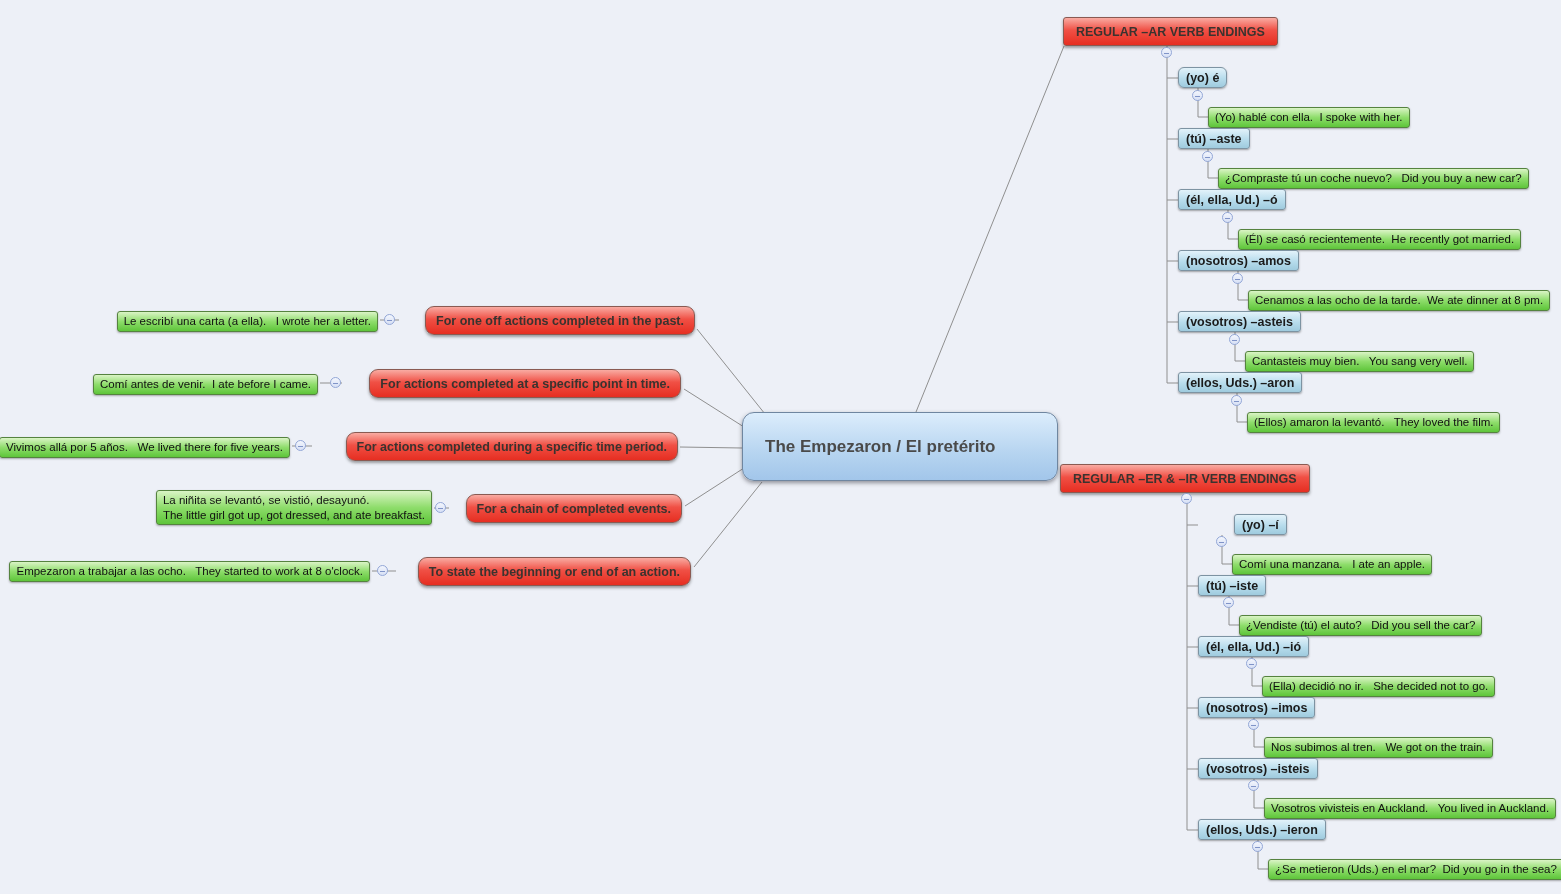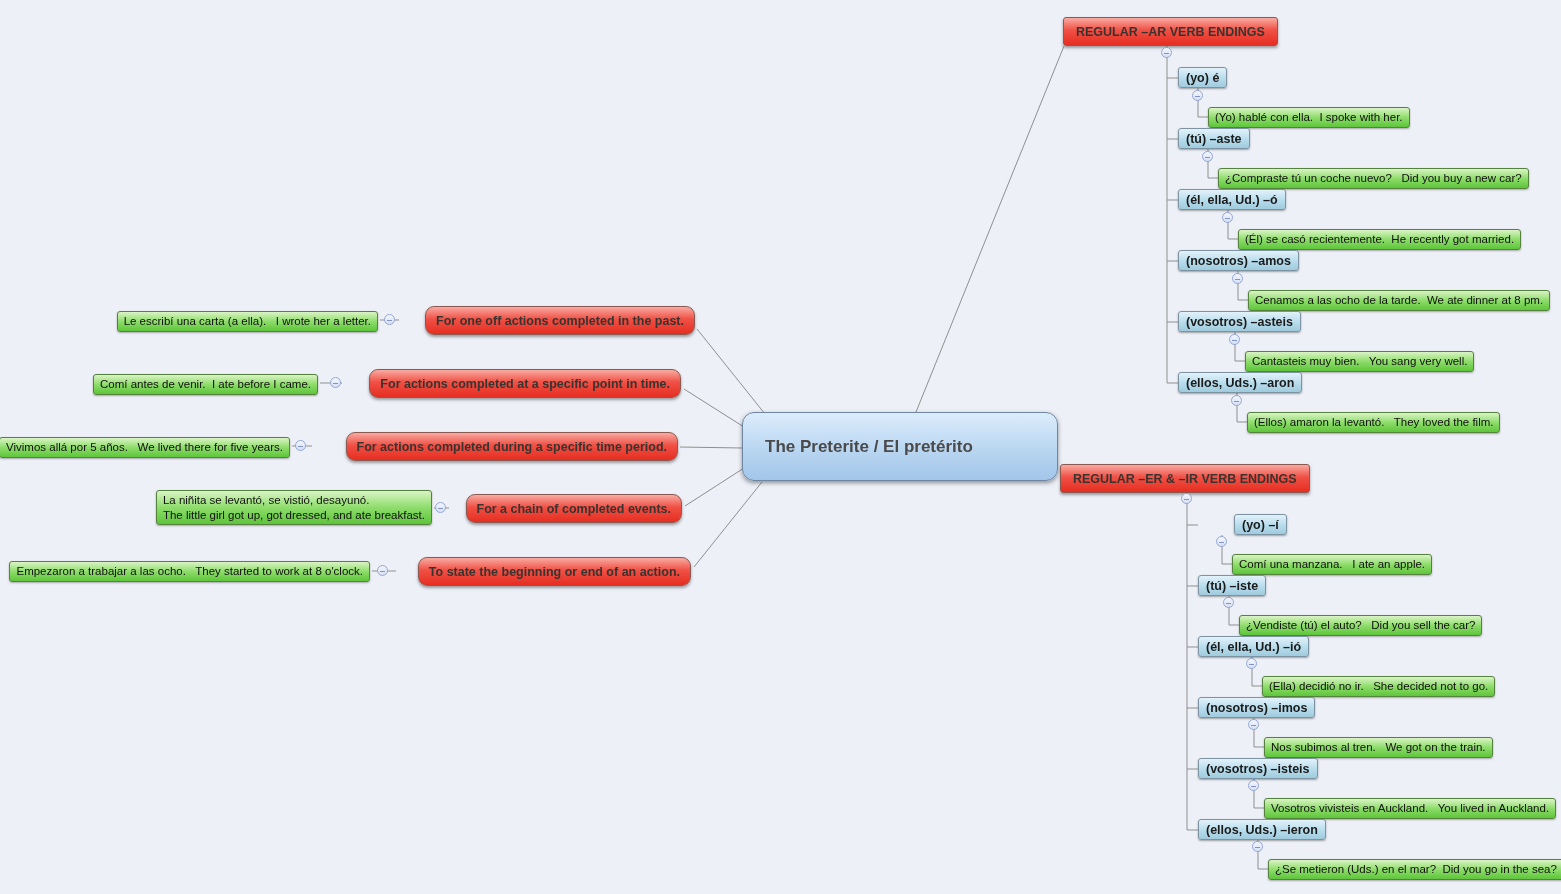--- a/index.html
+++ b/index.html
@@ -71,42 +71,42 @@
     <path d="M1167,46 L1167,383 M1167,78 L1178,78 M1167,139 L1178,139 M1167,200 L1178,200 M1167,261 L1178,261 M1167,322 L1178,322 M1167,383 L1178,383"></path>
 
     <path d="M1198,88 L1198,117 L1208,117 M1208,149 L1208,178 L1218,178 M1228,210 L1228,239 L1238,239 M1238,271 L1238,300 L1248,300 M1235,332 L1235,361 L1245,361 M1237,393 L1237,422 L1247,422"></path>
 
     <path d="M1187,493 L1187,830 M1187,525 L1198,525 M1187,586 L1198,586 M1187,647 L1198,647 M1187,708 L1198,708 M1187,769 L1198,769 M1187,830 L1198,830"></path>
 
     <path d="M1222,535 L1222,564 L1232,564 M1229,596 L1229,625 L1239,625 M1252,657 L1252,686 L1262,686 M1254,718 L1254,747 L1264,747 M1254,779 L1254,808 L1264,808 M1258,840 L1258,869 L1268,869"></path>
   </svg>
 
   <div class="node center-topic" style="left:742px;top:412px;">
-    <div>The Preterite / El pretérito</div>
+    <div>The Empezaron / El pretérito</div>
   </div>
 
   <div class="node topic-red" style="right:866px;top:306px;height:29px;">For one off actions completed in the past.</div>
   <div class="node example-green" style="right:1183px;top:311px;">Le escribí una carta (a ella).   I wrote her a letter.</div>
 
   <div class="node topic-red" style="right:880px;top:369px;height:29px;">For actions completed at a specific point in time.</div>
   <div class="node example-green" style="right:1243px;top:374px;">Comí antes de venir.  I ate before I came.</div>
 
   <div class="node topic-red" style="right:883px;top:432px;height:29px;">For actions completed during a specific time period.</div>
   <div class="node example-green" style="right:1271px;top:437px;">Vivimos allá por 5 años.   We lived there for five years.</div>
 
   <div class="node topic-red" style="right:879px;top:494px;height:29px;">For a chain of completed events.</div>
   <div class="node example-green" style="right:1129px;top:490px;">La niñita se levantó, se vistió, desayunó.
 The little girl got up, got dressed, and ate breakfast.</div>
 
   <div class="node topic-red" style="right:870px;top:557px;height:29px;">To state the beginning or end of an action.</div>
   <div class="node example-green" style="right:1191px;top:561px;">Empezaron a trabajar a las ocho.   They started to work at 8 o'clock.</div>
 
   <div class="node topic-red header" style="left:1063px;top:17px;height:29px;">REGULAR –AR VERB ENDINGS</div>
 
-  <div class="node ending-blue" style="left:1178px;top:67px;height:21px;">(yo) é</div>
+  <div class="node ending-blue" style="left:1178px;top:67px;height:21px;border-radius:6px;">(yo) é</div>
   <div class="node example-green" style="left:1208px;top:107px;">(Yo) hablé con ella.  I spoke with her.</div>
 
   <div class="node ending-blue" style="left:1178px;top:128px;height:21px;">(tú) –aste</div>
   <div class="node example-green" style="left:1218px;top:168px;">¿Compraste tú un coche nuevo?   Did you buy a new car?</div>
 
   <div class="node ending-blue" style="left:1178px;top:189px;height:21px;">(él, ella, Ud.) –ó</div>
   <div class="node example-green" style="left:1238px;top:229px;">(Él) se casó recientemente.  He recently got married.</div>
 
   <div class="node ending-blue" style="left:1178px;top:250px;height:21px;">(nosotros) –amos</div>
   <div class="node example-green" style="left:1248px;top:290px;">Cenamos a las ocho de la tarde.  We ate dinner at 8 pm.</div>

